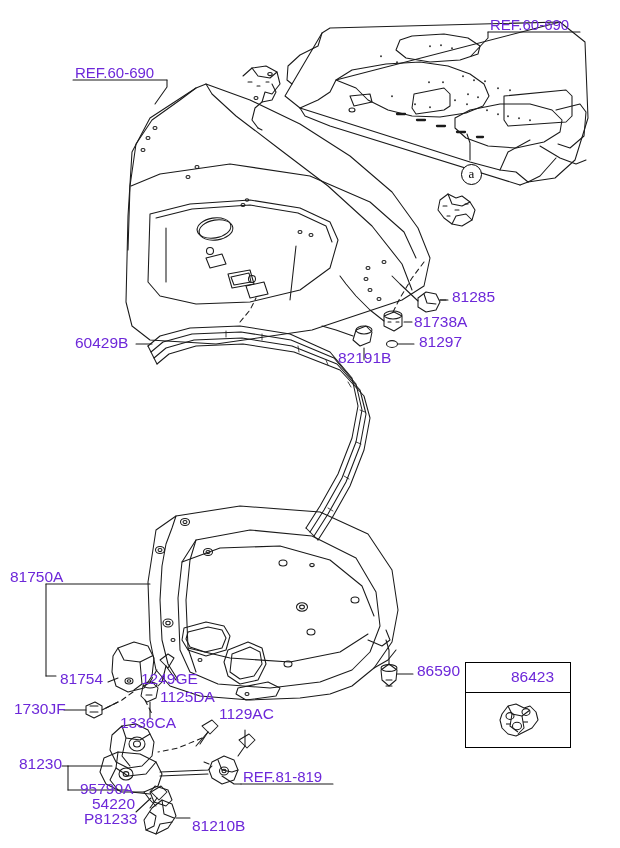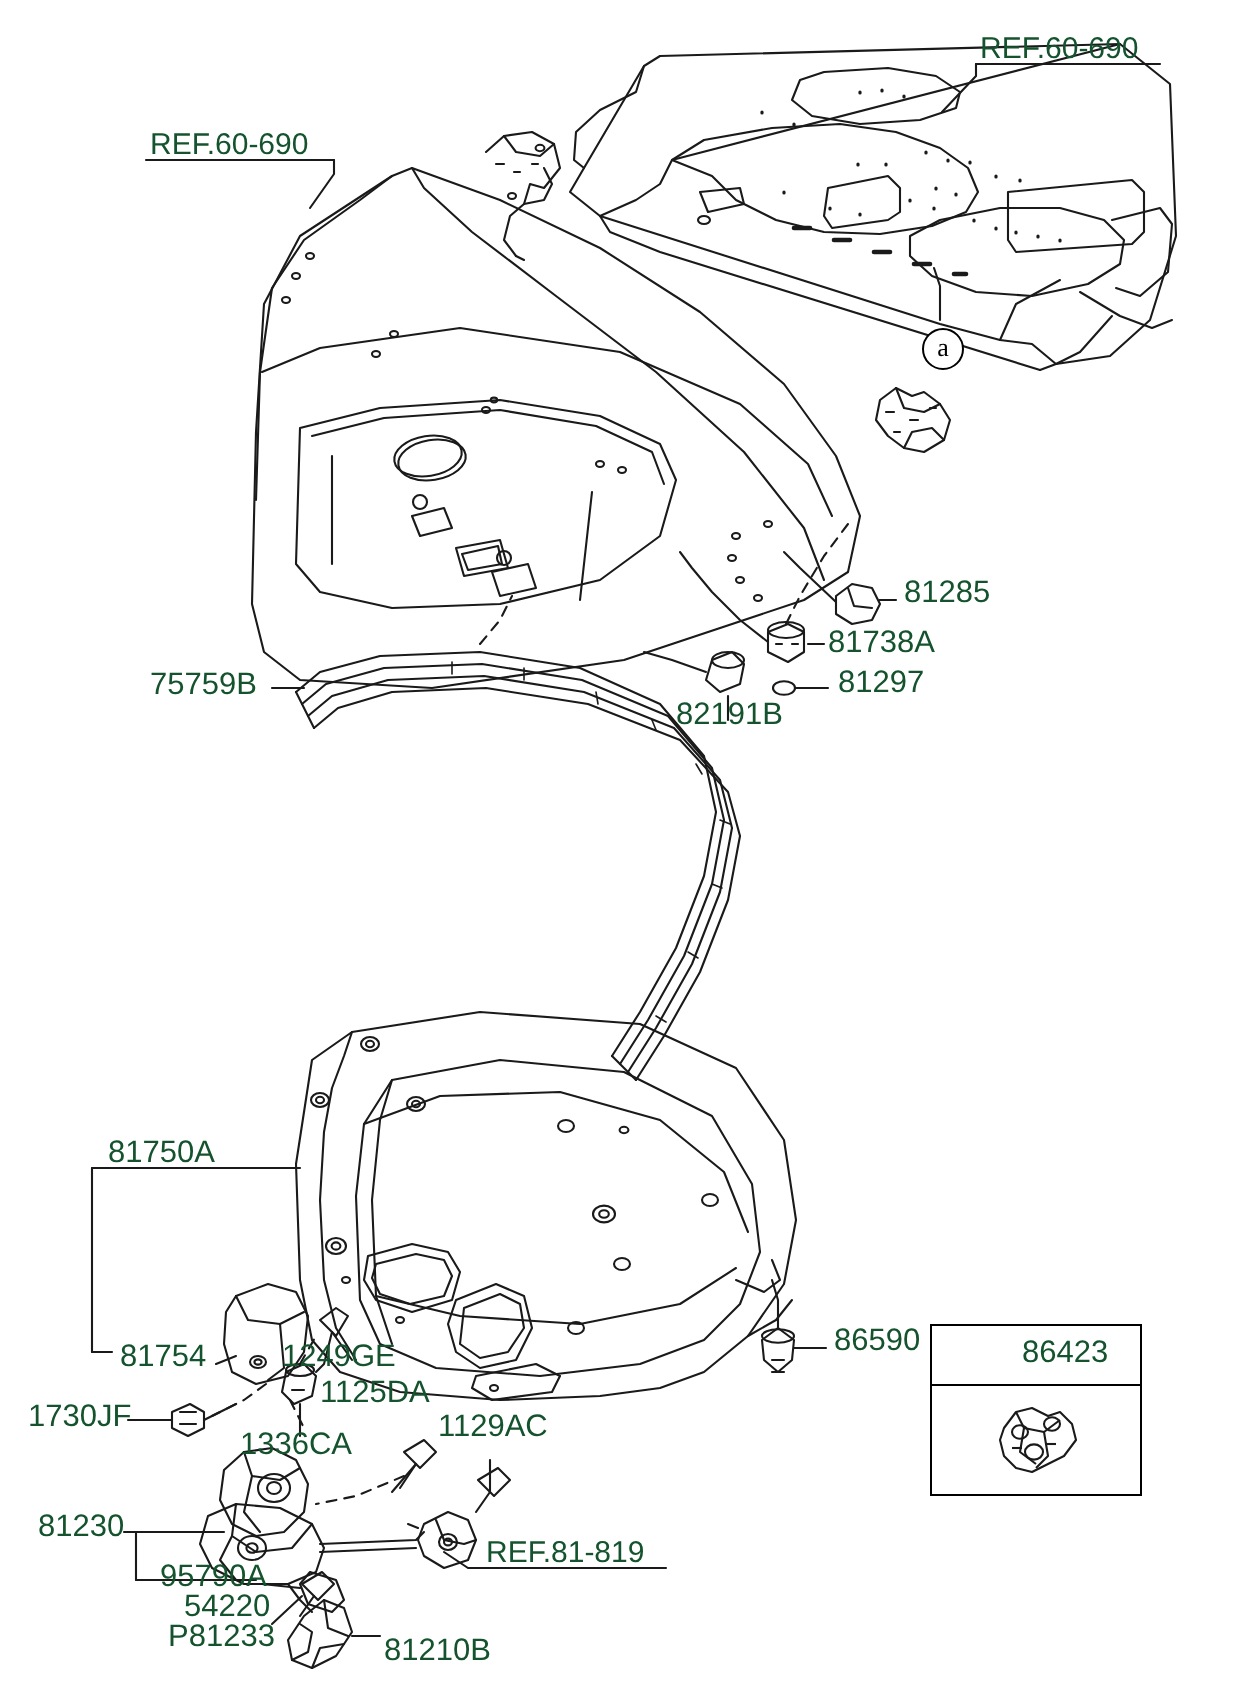--- a/index.html
+++ b/index.html
@@ -2,21 +2,21 @@
 <html><head>
 <meta charset="utf-8">
 <title>Trunk Lid Parts Diagram</title>
 <style>
   html,body{margin:0;padding:0;background:#ffffff;}
   body{width:620px;height:848px;position:relative;overflow:hidden;
        font-family:"Liberation Sans","DejaVu Sans",sans-serif;}
   #stage{position:absolute;left:0;top:0;width:620px;height:848px;}
   svg.layer{position:absolute;left:0;top:0;width:620px;height:848px;}
   .lbl{position:absolute;font-family:"Liberation Sans","DejaVu Sans",sans-serif;
-       font-size:15.5px;color:#14532d;white-space:nowrap;letter-spacing:0px;}
+       font-size:15.5px;color:#6d28d9;white-space:nowrap;letter-spacing:0px;}
   .lbl.ref{font-size:15px;}
   .circ{position:absolute;width:19px;height:19px;border:1.4px solid #000;
         border-radius:50%;background:#fff;font-size:13px;line-height:17px;
         text-align:center;font-family:"Liberation Serif","DejaVu Serif",serif;}
   .legendbox{position:absolute;border:1.4px solid #000;background:#fff;}
   .legend-sep{position:absolute;border-top:1.4px solid #000;}
 </style>
 </head>
 <body>
 
@@ -391,22 +391,22 @@
       <ellipse cx="27" cy="26" rx="4.5" ry="3.8"></ellipse>
       <path d="M16,24 l5,0"></path>
         <path d="M33,22 l5,0"></path>
     </g>
   </svg>
 
   <div class="lbl" style="left:452px;top:288px;">81285</div>
   <div class="lbl" style="left:414px;top:313px;">81738A</div>
   <div class="lbl" style="left:419px;top:333px;">81297</div>
   <div class="lbl" style="left:338px;top:349px;">82191B</div>
-  <div class="lbl" style="left:75px;top:334px;">75759B</div>
-  <div class="lbl" style="left:10px;top:568px;margin-left:44px;">81750A</div>
+  <div class="lbl" style="left:75px;top:334px;">60429B</div>
+  <div class="lbl" style="left:10px;top:568px;">81750A</div>
   <div class="lbl" style="left:60px;top:670px;">81754</div>
   <div class="lbl" style="left:141px;top:670px;">1249GE</div>
   <div class="lbl" style="left:160px;top:688px;">1125DA</div>
   <div class="lbl" style="left:14px;top:700px;text-align:right;">1730JF</div>
   <div class="lbl" style="left:120px;top:714px;">1336CA</div>
   <div class="lbl" style="left:219px;top:705px;">1129AC</div>
   <div class="lbl" style="left:19px;top:755px;">81230</div>
   <div class="lbl" style="left:80px;top:780px;text-align:center;">95790A</div>
   <div class="lbl" style="left:92px;top:795px;">54220</div>
   <div class="lbl" style="left:84px;top:810px;">P81233</div>

